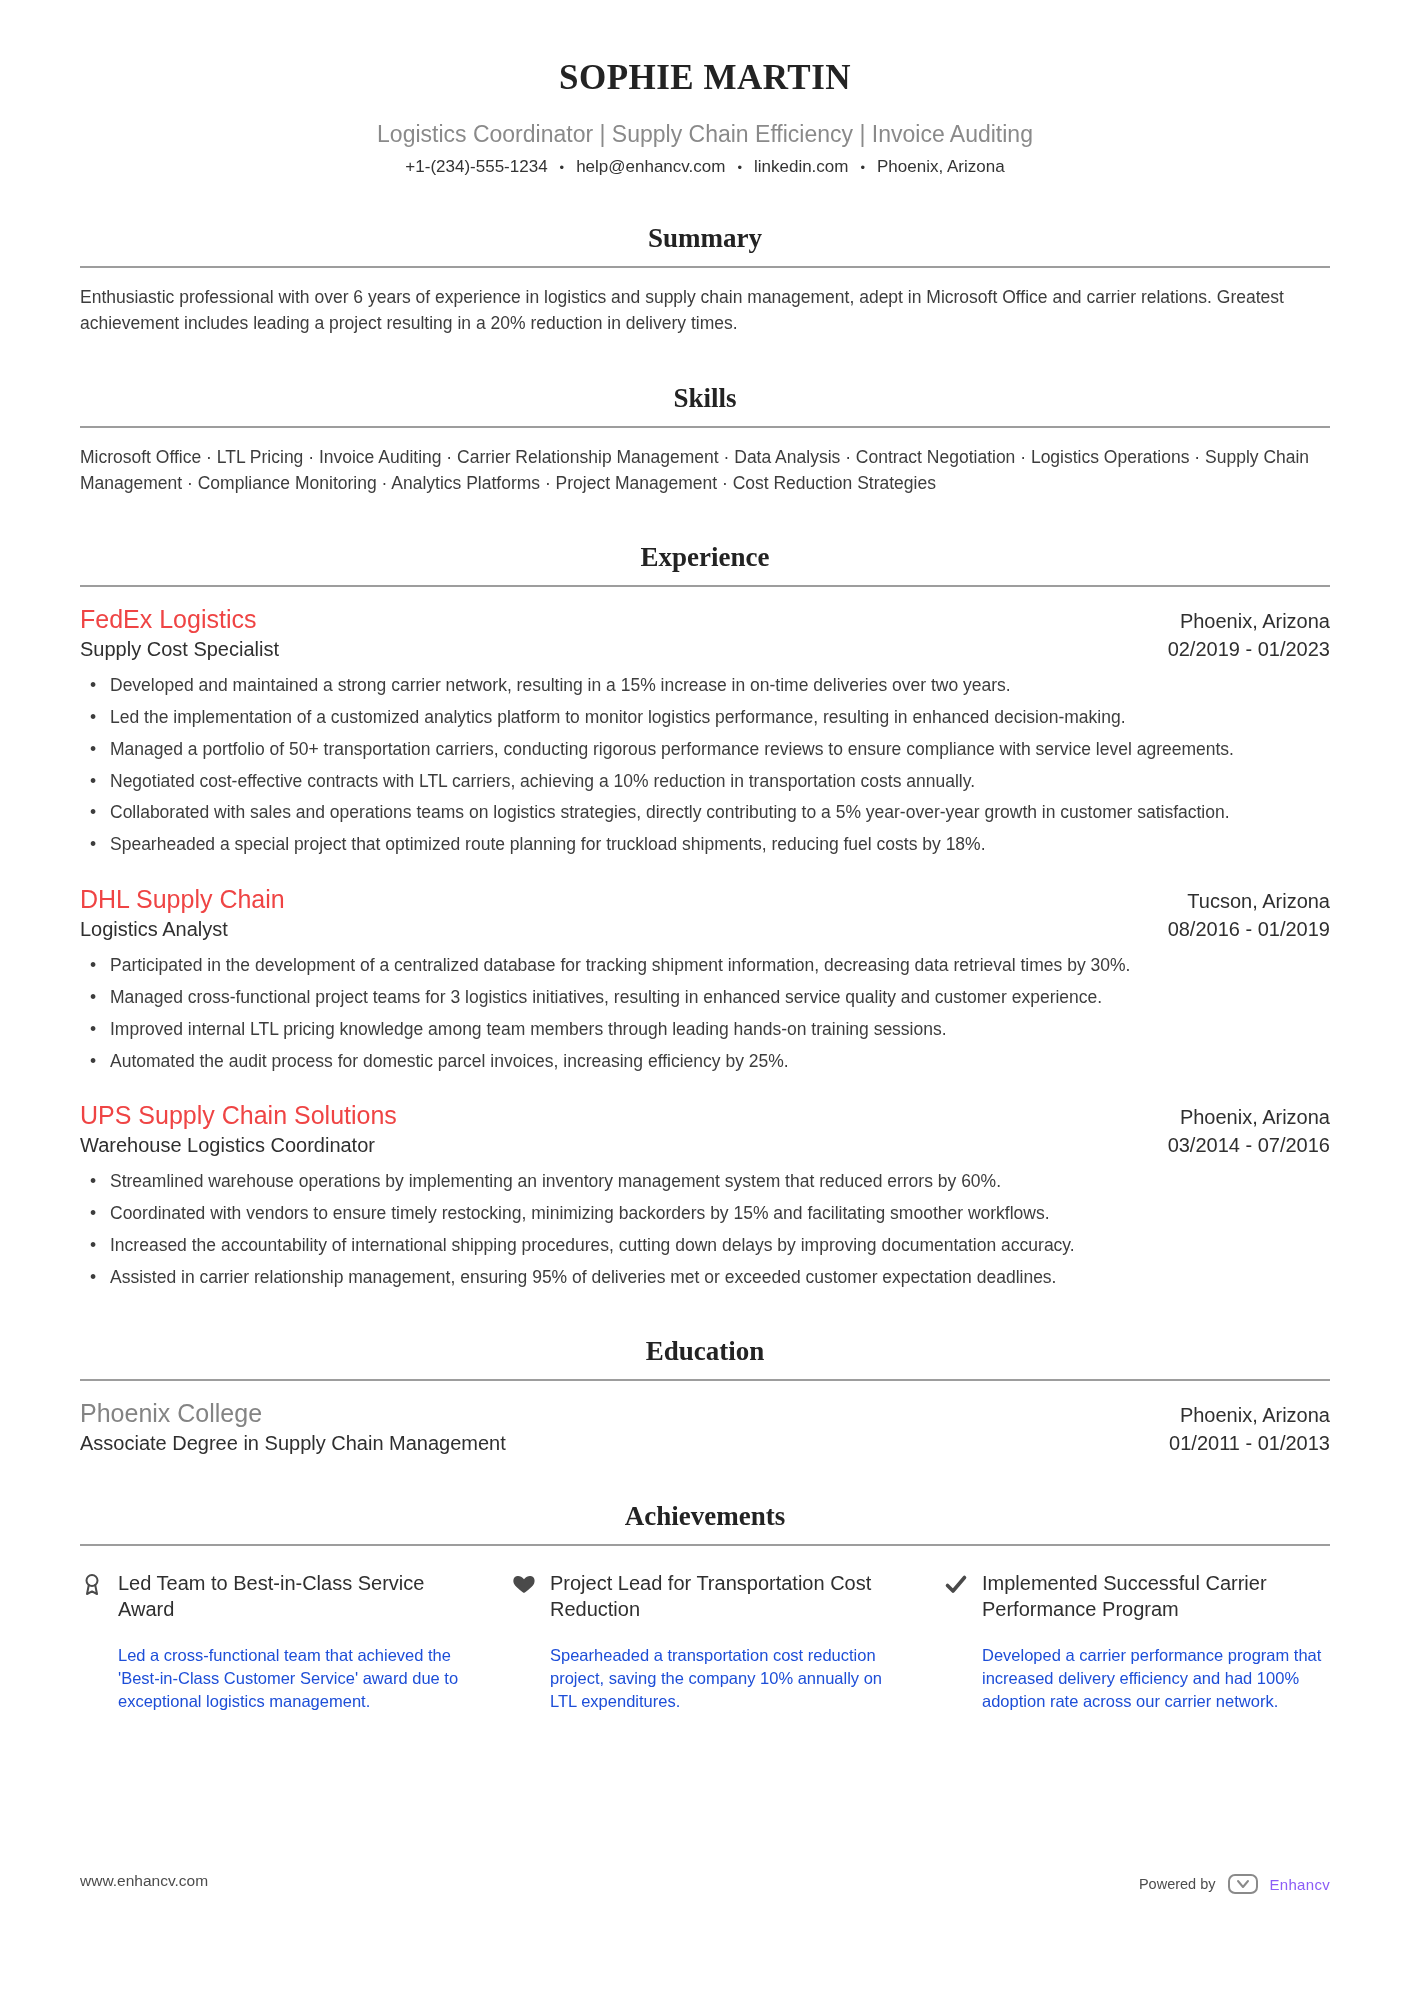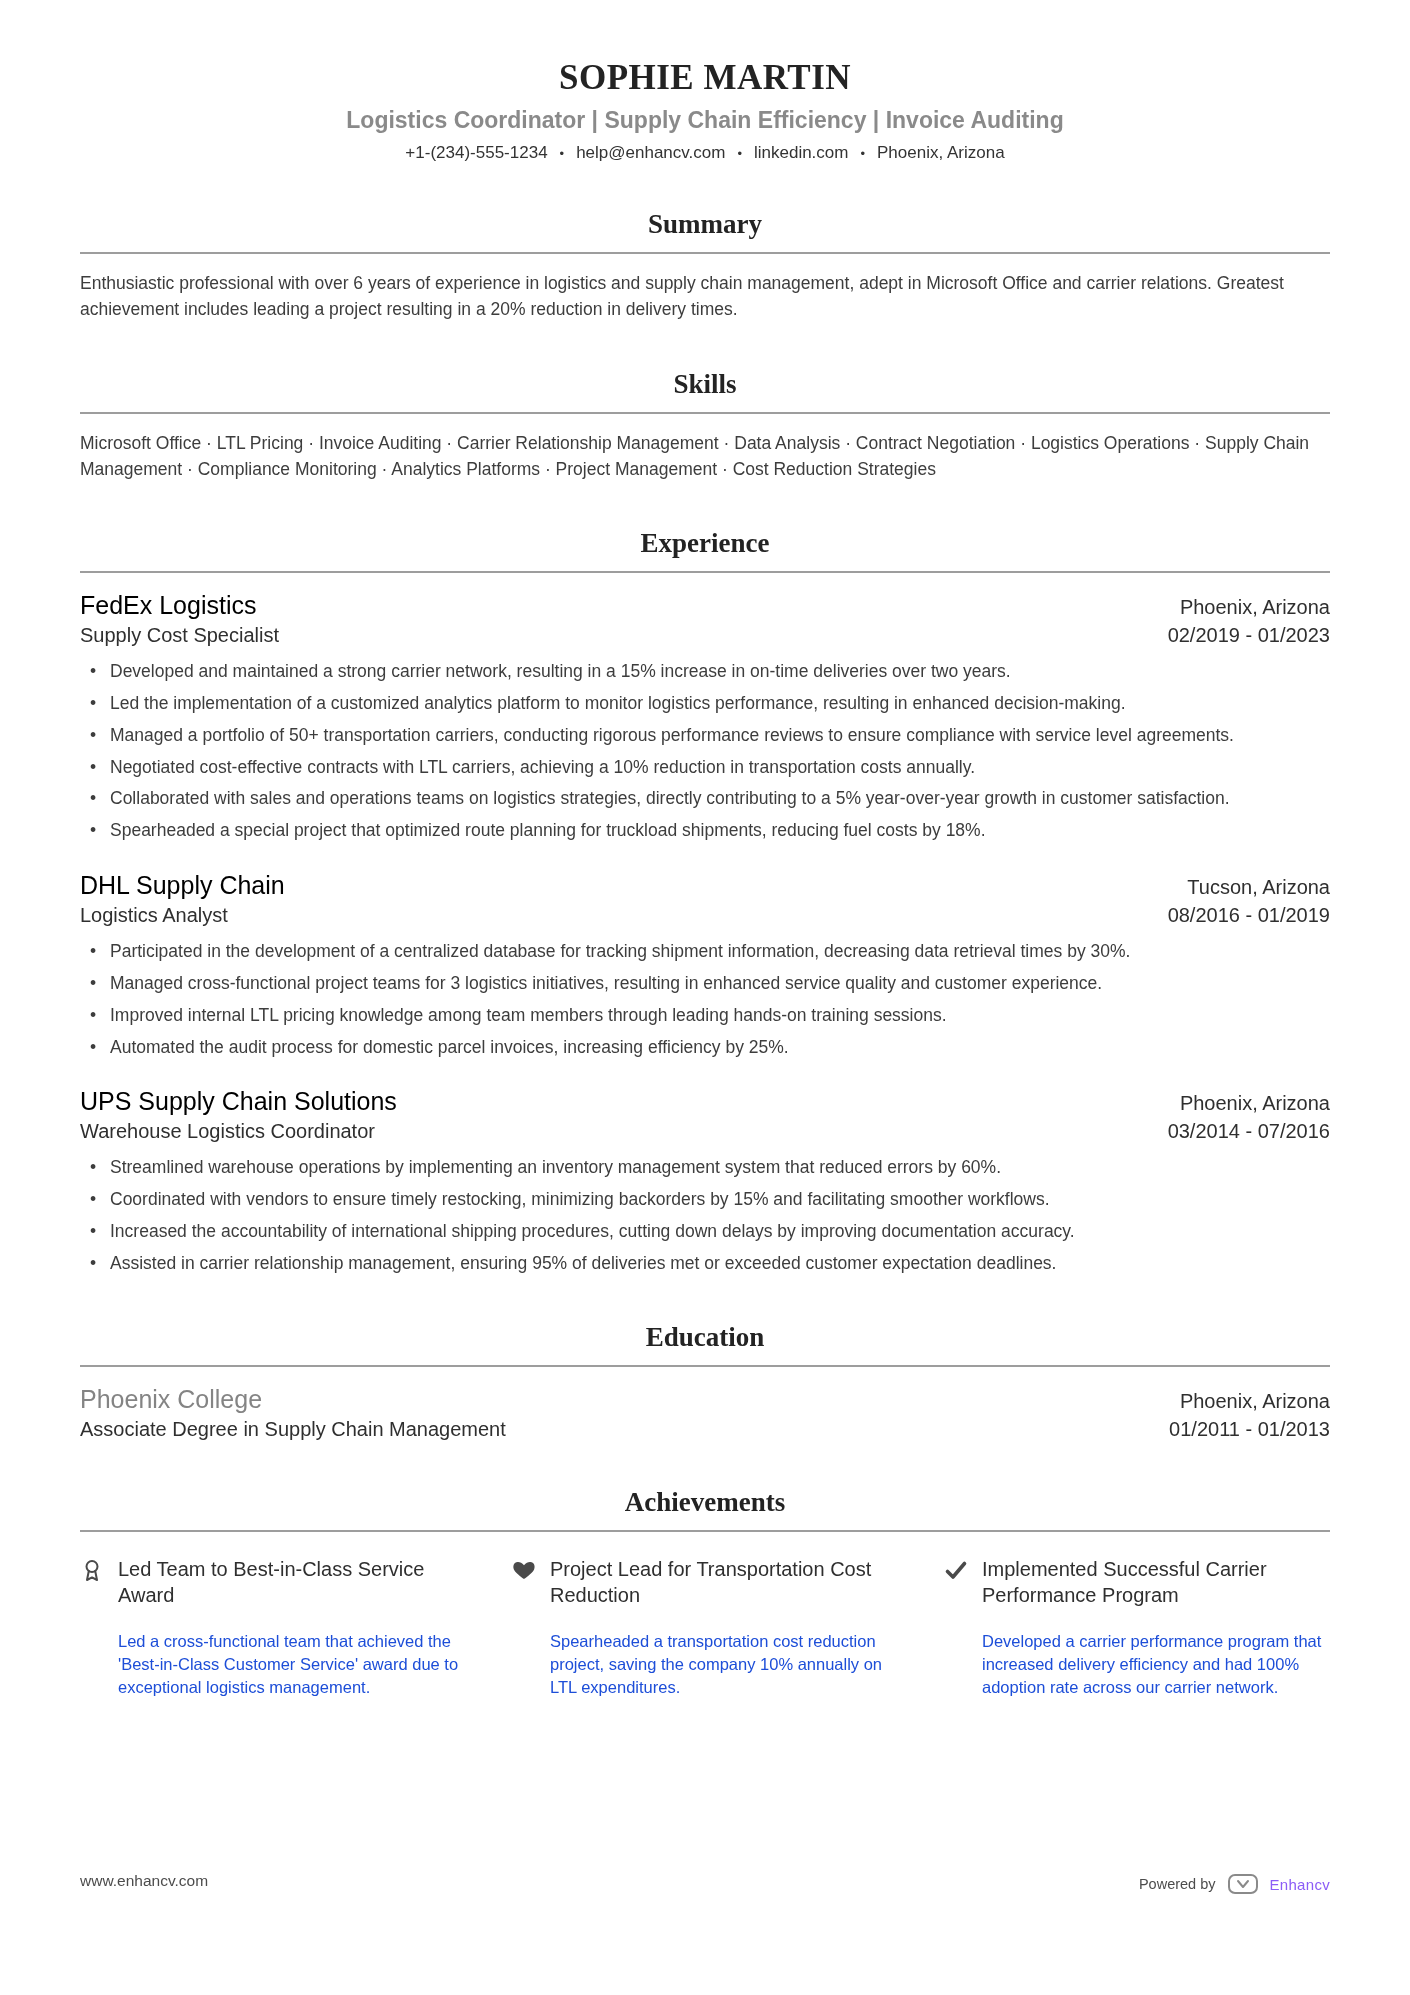--- a/index.html
+++ b/index.html
@@ -23,22 +23,21 @@
   .candidate-name {
     font-family: "Liberation Serif", serif;
     font-size: 35px;
     font-weight: 700;
     letter-spacing: 0.5px;
     color: #232323;
   }
   .candidate-title {
     font-size: 23px;
     color: #8a8a8a;
-    margin-top: 9px;
-    font-weight: bold;
+    margin-top: 23px;
   }
   .contact-line {
     margin-top: 9px;
     font-size: 17px;
     color: #333333;
     display: flex;
     justify-content: center;
     align-items: center;
     gap: 12px;
   }
@@ -69,21 +68,21 @@
     line-height: 1.5;
     color: #3d3d3d;
   }
 
   
   .job { margin-top: 28px; }
   .job:first-of-type { margin-top: 18px; }
   .row-split { display: flex; justify-content: space-between; align-items: baseline; }
   .company-name {
     font-size: 25px;
-    color: #000000;
+    color: #ef4444;
     font-weight: 400;
   }
   .entry-location { font-size: 20px; color: #2f2f2f; }
   .role-row { margin-top: 4px; }
   .role-title { font-size: 20px; color: #2f2f2f; }
   .entry-dates { font-size: 20px; color: #2f2f2f; }
 
   ul.bullets { list-style: none; margin-top: 12px; }
   ul.bullets li {
     position: relative;

